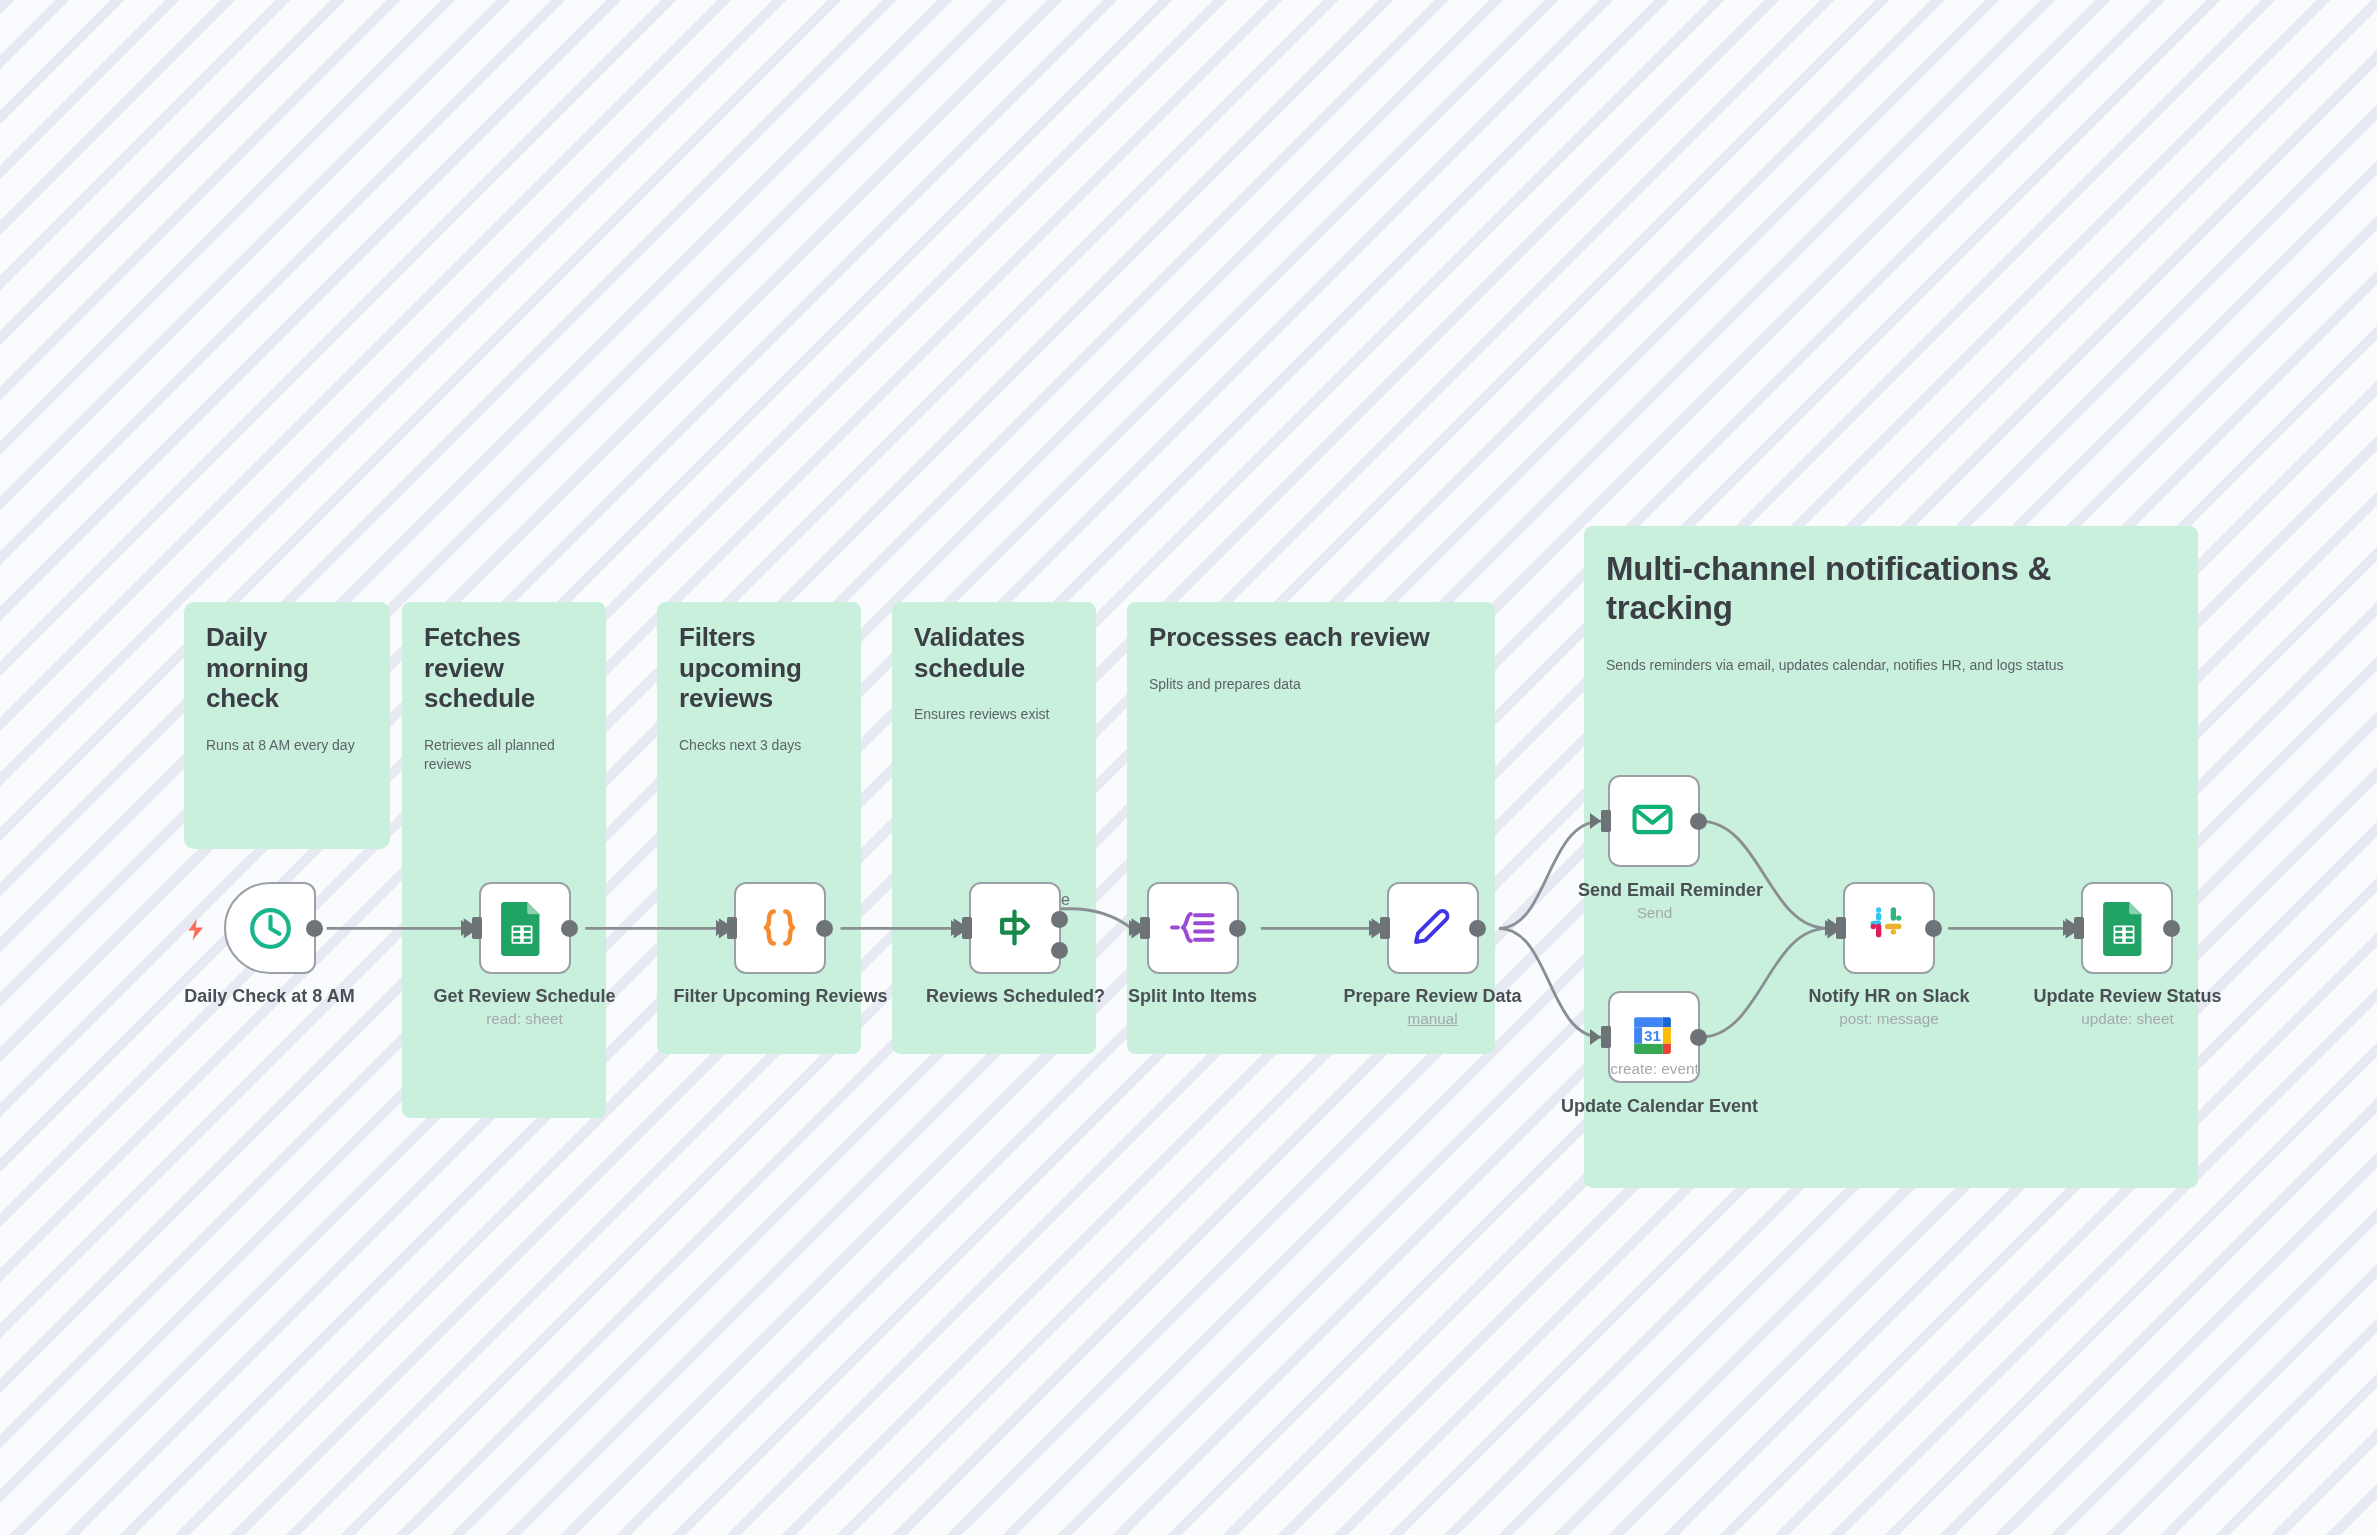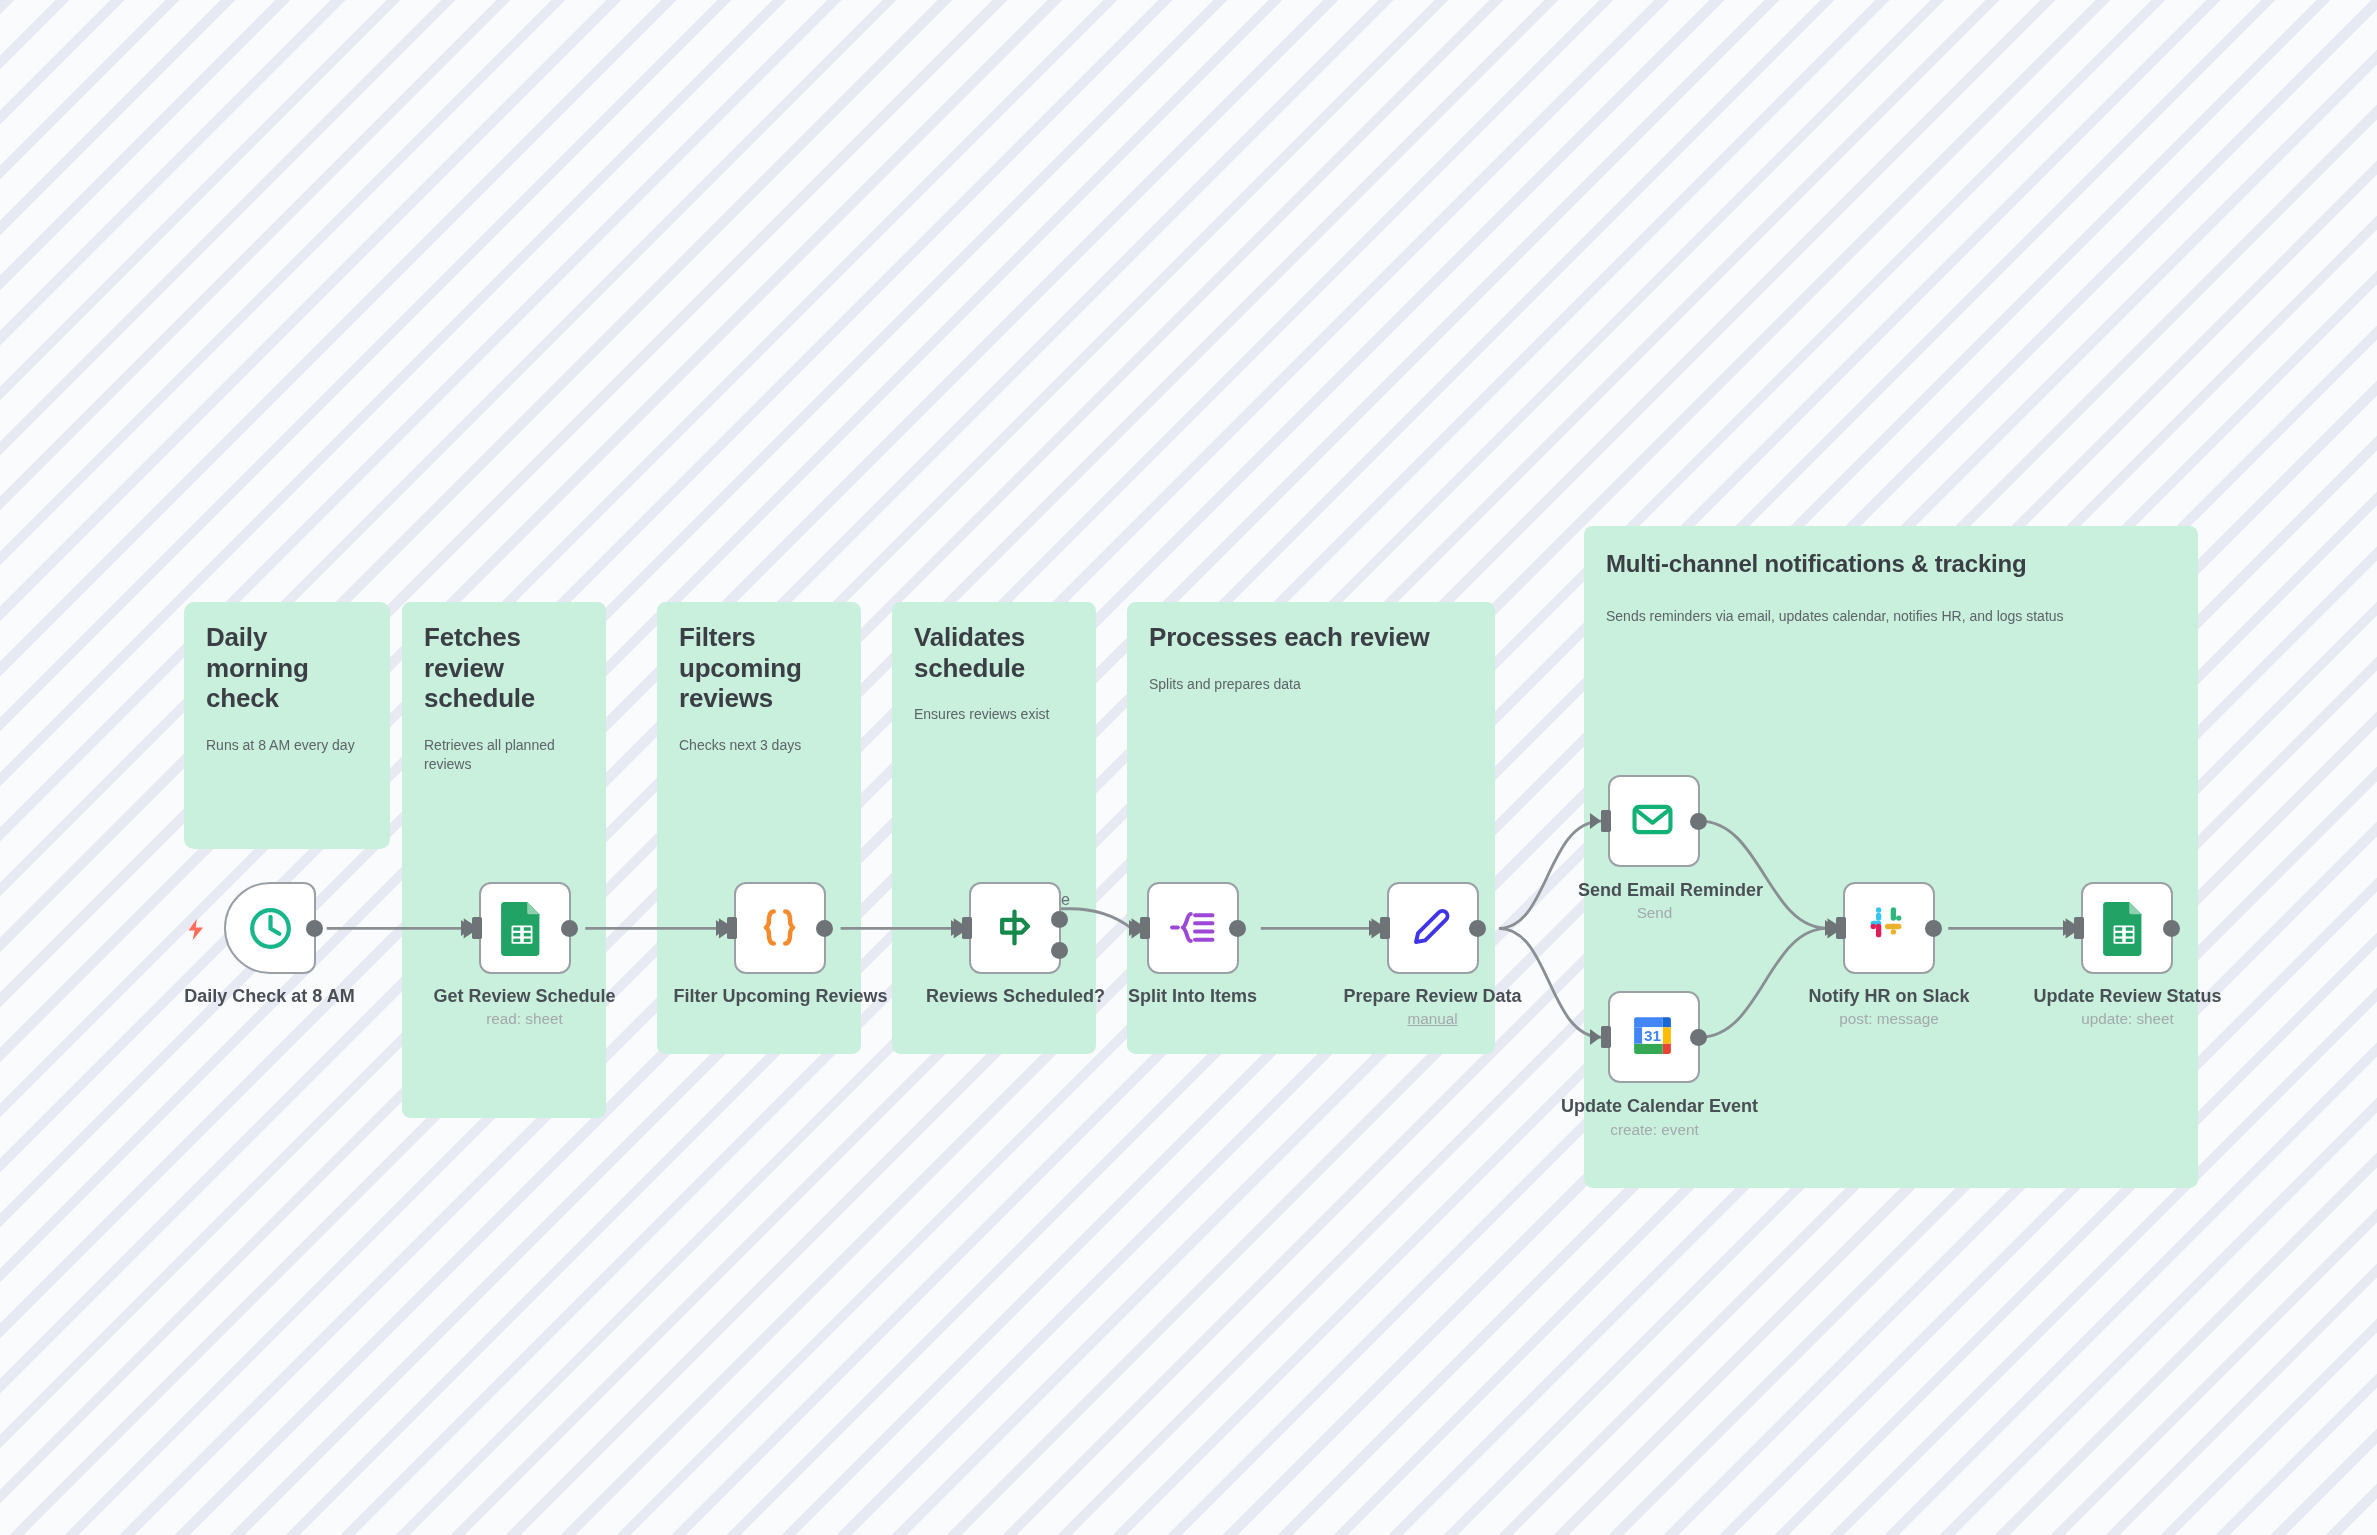--- a/index.html
+++ b/index.html
@@ -46,21 +46,21 @@
     margin: 0;
     white-space: pre-line;
   }
   .sticky-sub {
     font-size: 14px;
     font-weight: 400;
     color: #5d6369;
     line-height: 1.35;
     margin-top: 22px;
   }
-  .sticky.wide .sticky-title { font-size: 24px; }
+  .sticky.wide .sticky-title { font-size: 33px; }
   .sticky.wide .sticky-sub { margin-top: 29px; }
 
   
   #edges {
     position: absolute;
     left: 0; top: 0;
     width: 2377px; height: 1536px;
     pointer-events: none;
   }
   .edge-path {
@@ -329,21 +329,21 @@
         <path d="M34 32 h8 v8 a2 2 0 0 1 -2 2 h-6z" fill="#ea4335"></path>
         <path d="M6 32 h28 v10 H8 a2 2 0 0 1 -2 -2z" fill="#34a853"></path>
         <path d="M6 16 h8 v16 H6z" fill="#4285f4"></path>
         <rect x="14" y="16" width="20" height="16" fill="#ffffff"></rect>
         <text x="24" y="29.5" font-family="Liberation Sans, sans-serif" font-size="15" font-weight="700" fill="#4285f4" text-anchor="middle">31</text>
       </svg>
     </span>
     <span class="port"></span>
   </div>
   <div class="node-caption" style="left:1561px; top:1095px; width:187px;">Update Calendar Event</div>
-  <div class="node-subcaption" style="left:1561px; top:1121px; width:187px;">create: event</div>
+  <div class="node-subcaption" style="left:1561px; top:1060px; width:187px;">create: event</div>
 
   <div class="node" style="left:1843px; top:882px;">
     <span class="inport"></span>
     <span class="node-icon">
       <svg viewBox="0 0 48 48" width="46" height="46">
         <g fill="#36c5f0">
           <rect x="13.5" y="5.5" width="5.6" height="5.6" rx="2.8"></rect>
           <rect x="7.9" y="19.6" width="11.2" height="5.6" rx="2.8"></rect>
           <rect x="13.5" y="11.1" width="5.6" height="8.5" rx="2.8"></rect>
         </g>

